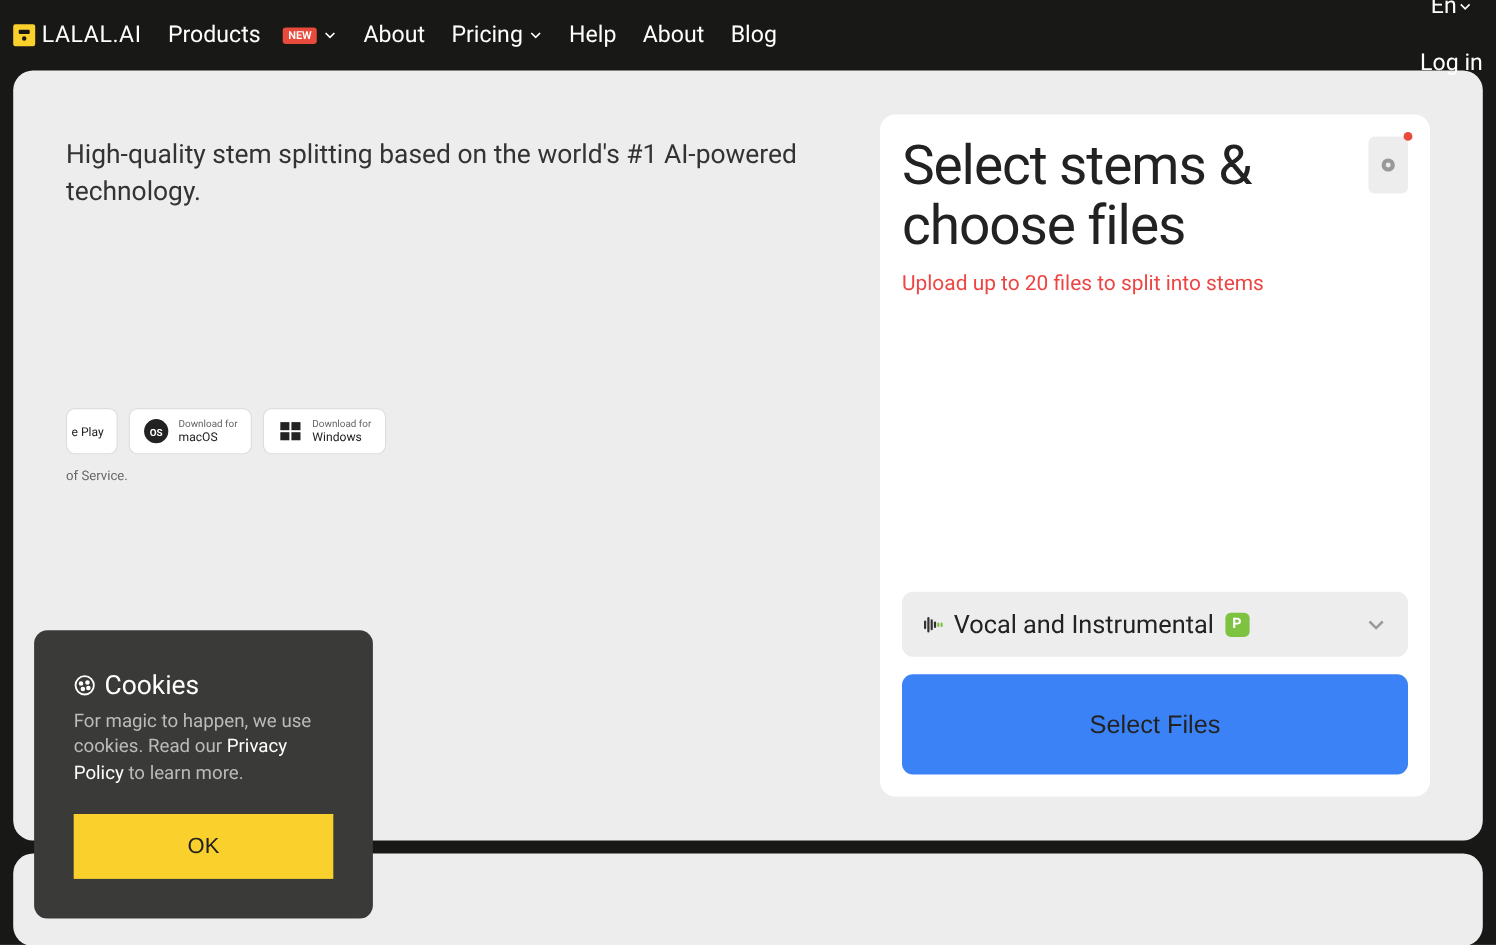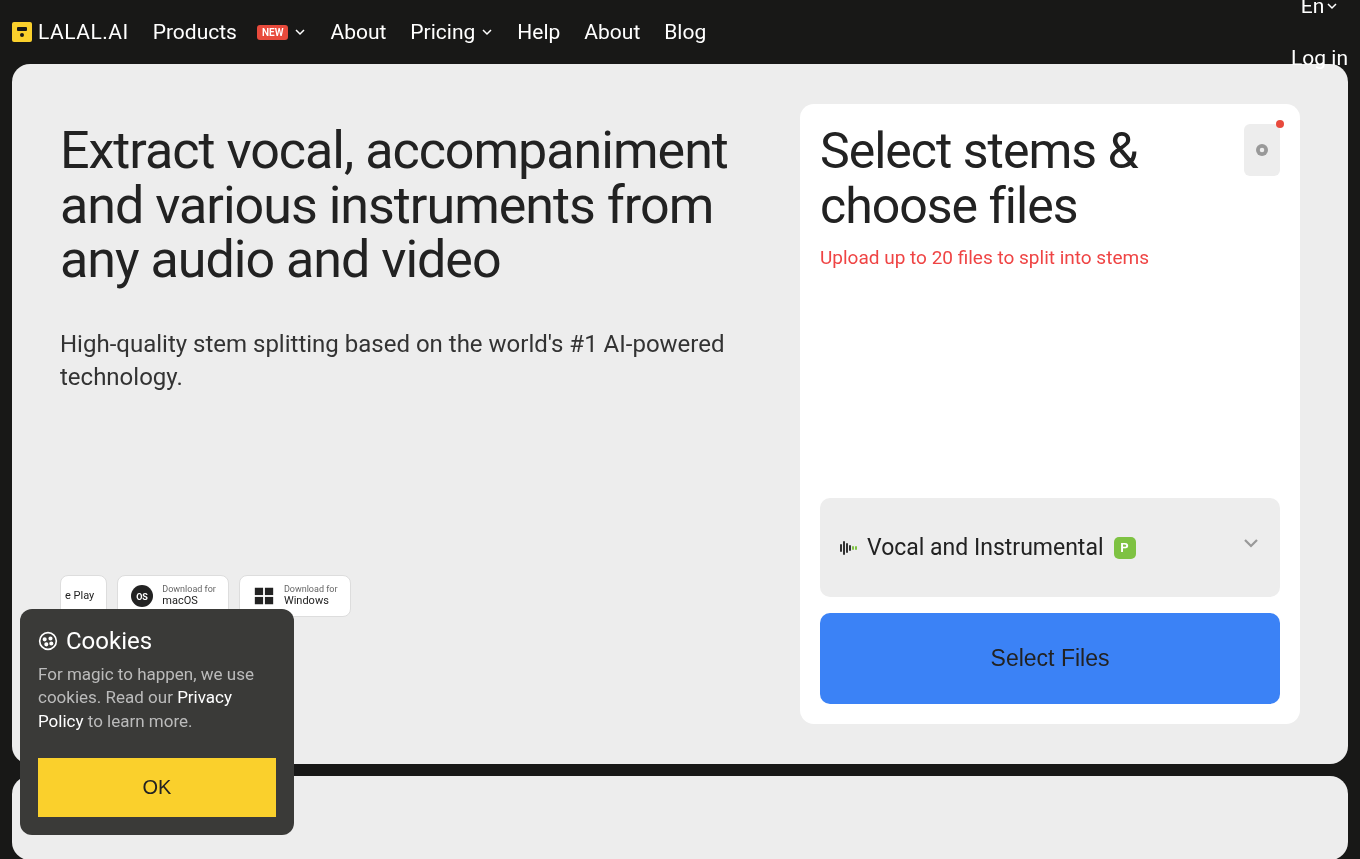--- a/index.html
+++ b/index.html
@@ -219,22 +219,23 @@
       font-size: 19px;
       color: #ef4444;
       margin-top: 12px;
     }
     .upload-spacer {
       flex: 1;
     }
     .stem-dropdown {
       background: #EDEDED;
       border-radius: 10px;
-      padding: 36px 20px;
-      display: flex;
+      padding: 16px 20px;
+      display: flex;
+      align-items: center;
       justify-content: space-between;
       cursor: pointer;
       margin-bottom: 16px;
     }
     .stem-left {
       display: flex;
       align-items: center;
       gap: 10px;
     }
     .stem-label {
@@ -269,25 +270,25 @@
       margin: 12px 12px 0;
       background: #EDEDED;
       border-radius: 18px;
       height: 84px;
     }
     
     
     .cookie-banner {
       position: absolute;
       bottom: 24px;
-      left: 20px;
-      width: 274px;
+      left: 31px;
+      width: 308px;
       background: #3A3A38;
       border-radius: 12px;
-      padding: 18px;
+      padding: 36px;
     }
     .cookie-header {
       display: flex;
       align-items: center;
       gap: 8px;
       margin-bottom: 8px;
     }
     .cookie-title {
       color: #fff;
       font-size: 24px;
@@ -371,21 +372,20 @@
         </svg>
     </div>
     <div class="login-link">
       <span>Log in</span>
     </div>
   </div>
 </header>
 
 <section class="hero">
   <div class="hero-left">
-    <h1 class="hero-title">Extract vocal, accompaniment and various instruments from any audio and video</h1>
     <p class="hero-subtitle">High-quality stem splitting based on the world's #1 AI-powered technology.</p>
 
     <div class="download-row">
       <div class="download-btn" style="padding-left:4px">
         <div class="dl-text">
           <span class="dl-os">e Play</span>
         </div>
       </div>
       <div class="download-btn">
         <div class="os-icon">

